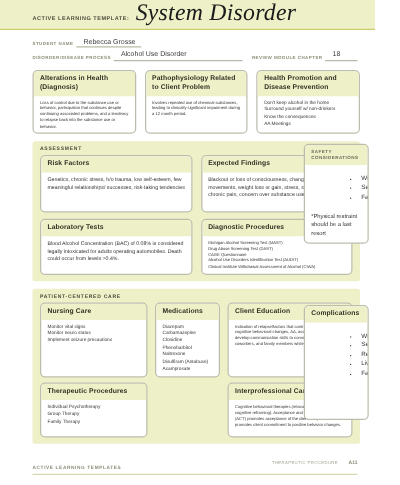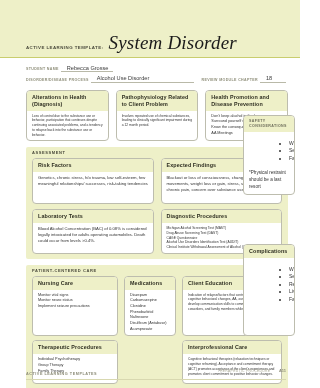--- a/index.html
+++ b/index.html
@@ -8,23 +8,23 @@
     background:#ffffff;
     font-family:"Liberation Sans", sans-serif;
     color:#2b2b2b;
     overflow:hidden;
   }
   .page{position:relative;width:300px;height:388px;box-sizing:border-box;}
 
   
   .header-band{
     background:#eef0c8;
-    height:58px;
+    height:24px;
     border-bottom:1.5px solid #c9cd6e;
-    display:flex;align-items:flex-end;
+    display:flex;align-items:flex-start;
     padding:0 12px 3px 0;
     box-sizing:border-box;
   }
   .header-inner{display:flex;align-items:baseline;padding-left:26px;}
   .alt-label{
     font-size:4.4px;letter-spacing:.45px;font-weight:bold;
     color:#4a4a3c;text-transform:uppercase;white-space:nowrap;
     padding-bottom:3px;
   }
   .doc-title{

